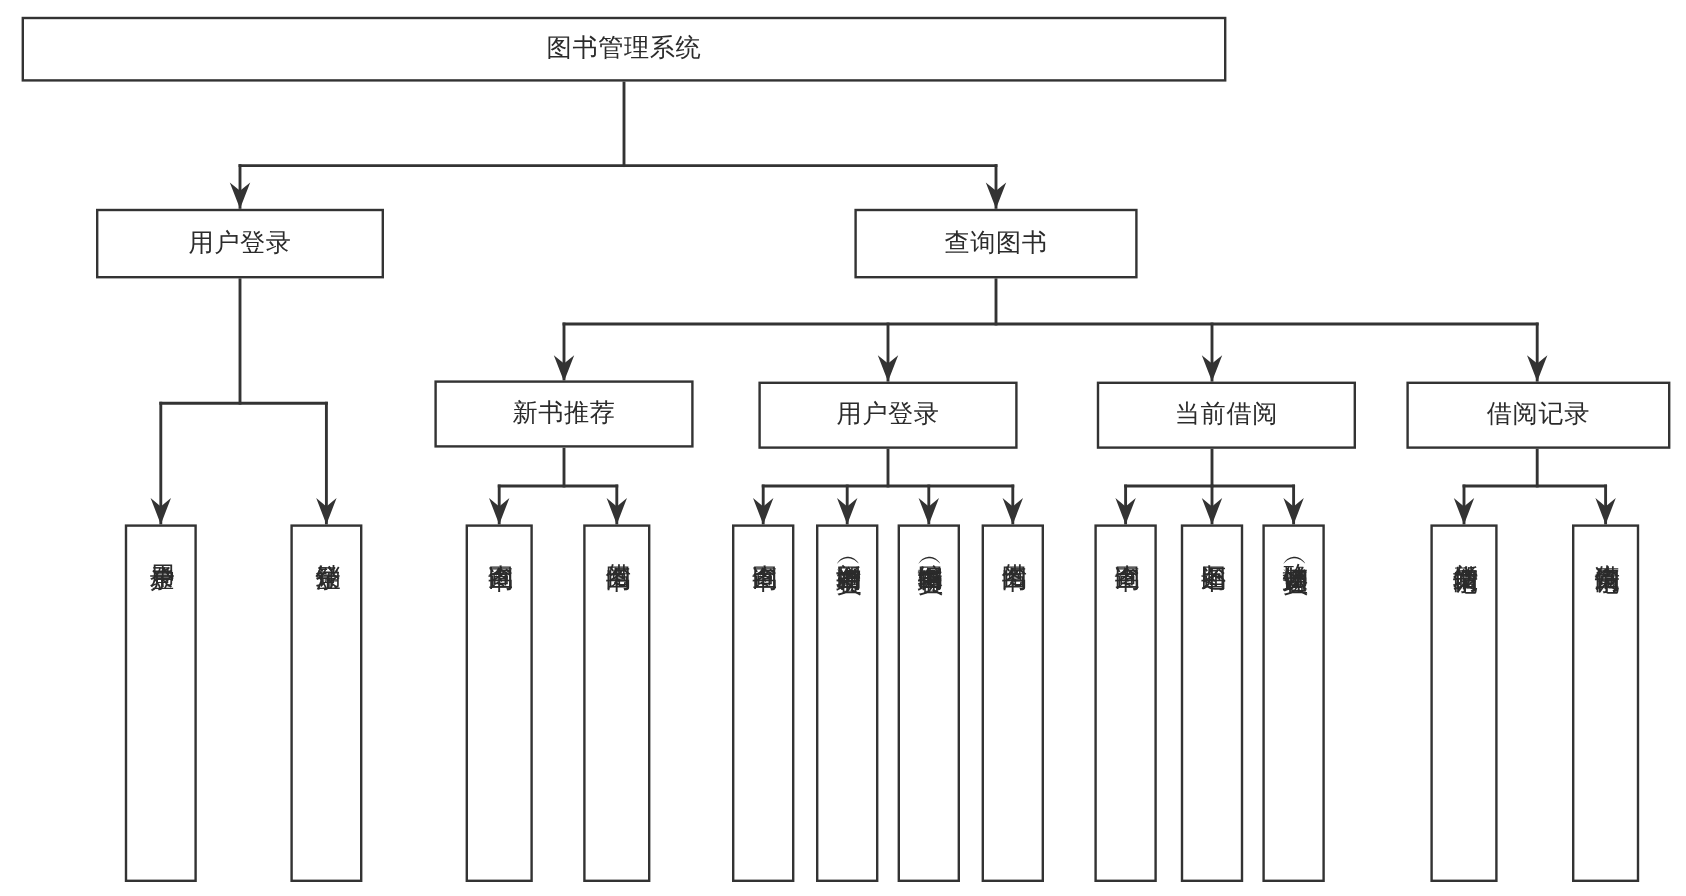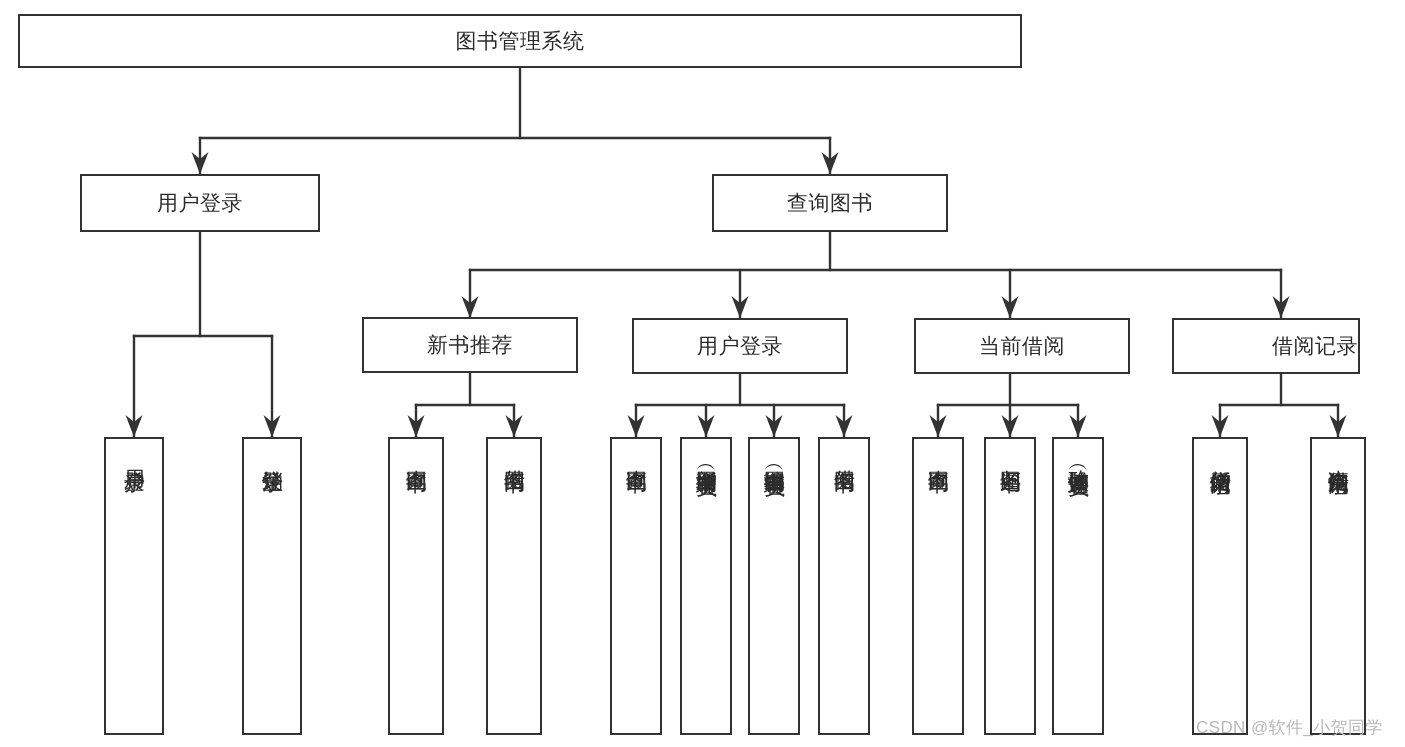--- a/index.html
+++ b/index.html
@@ -142,21 +142,21 @@
       </div>
       <div class="node horizontal" id="node-new_book_rec" style="left: 362px; top: 317px; width: 216px; height: 56px; border-color: rgb(51, 51, 51); background: rgb(255, 255, 255); color: rgb(43, 43, 43);">
         <span class="label">新书推荐</span>
       </div>
       <div class="node horizontal" id="node-book_borrow" style="left: 632px; top: 318px; width: 216px; height: 56px; border-color: rgb(51, 51, 51); background: rgb(255, 255, 255); color: rgb(43, 43, 43);">
         <span class="label">用户登录</span>
       </div>
       <div class="node horizontal" id="node-current_borrow" style="left: 902px; top: 318px; width: 216px; height: 56px; border-color: rgb(51, 51, 51); background: rgb(255, 255, 255); color: rgb(43, 43, 43); margin-left: 12px;">
         <span class="label">当前借阅</span>
       </div>
-      <div class="node horizontal" id="node-borrow_record" style="left: 1172px; top: 318px; width: 188px; height: 56px; border-color: rgb(51, 51, 51); background: rgb(255, 255, 255); color: rgb(43, 43, 43); justify-content: flex-end;">
+      <div class="node horizontal" id="node-borrow_record" style="left: 1172px; top: 318px; width: 220px; height: 56px; border-color: rgb(51, 51, 51); background: rgb(255, 255, 255); color: rgb(43, 43, 43);">
         <span class="label">借阅记录</span>
       </div>
       <div class="node vertical" id="node-leaf_user_login" style="left: 104px; top: 437px; width: 60px; height: 298px; border-color: rgb(51, 51, 51); background: rgb(255, 255, 255); color: rgb(43, 43, 43);">
         <span class="label">用户登录</span>
       </div>
       <div class="node vertical" id="node-leaf_user_logout" style="left: 242px; top: 437px; width: 60px; height: 298px; border-color: rgb(51, 51, 51); background: rgb(255, 255, 255); color: rgb(43, 43, 43);">
         <span class="label">注销登录</span>
       </div>
       <div class="node vertical" id="node-leaf_nbr_query" style="left: 388px; top: 437px; width: 56px; height: 298px; border-color: rgb(51, 51, 51); background: rgb(255, 255, 255); color: rgb(43, 43, 43);">
         <span class="label">查询图书</span>
@@ -185,14 +185,13 @@
       <div class="node vertical" id="node-leaf_cb_confirm" style="left: 1052px; top: 437px; width: 52px; height: 298px; border-color: rgb(51, 51, 51); background: rgb(255, 255, 255); color: rgb(43, 43, 43);">
         <span class="label">确认归还（管理员）</span>
       </div>
       <div class="node vertical" id="node-leaf_br_add" style="left: 1192px; top: 437px; width: 56px; height: 298px; border-color: rgb(51, 51, 51); background: rgb(255, 255, 255); color: rgb(43, 43, 43);">
         <span class="label">新增借阅记录</span>
       </div>
       <div class="node vertical" id="node-leaf_br_query" style="left: 1310px; top: 437px; width: 56px; height: 298px; border-color: rgb(51, 51, 51); background: rgb(255, 255, 255); color: rgb(43, 43, 43);">
         <span class="label">查询借阅记录</span>
       </div>
     </div>
-  <div class="watermark" style="left: 1196px; top: 716px; color: rgb(185, 185, 185);">CSDN @软件_小贺同学</div>
 </div>
 
 </body></html>

